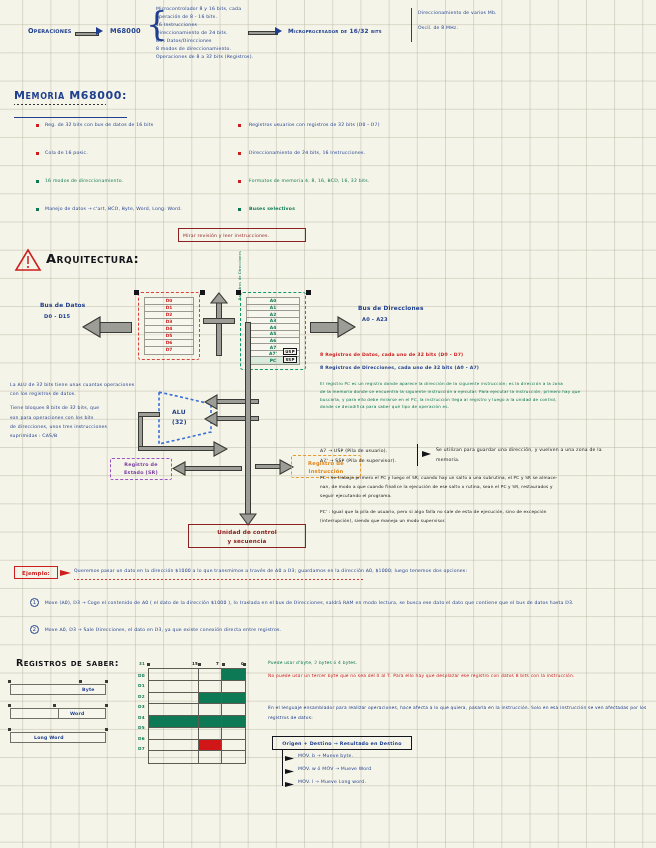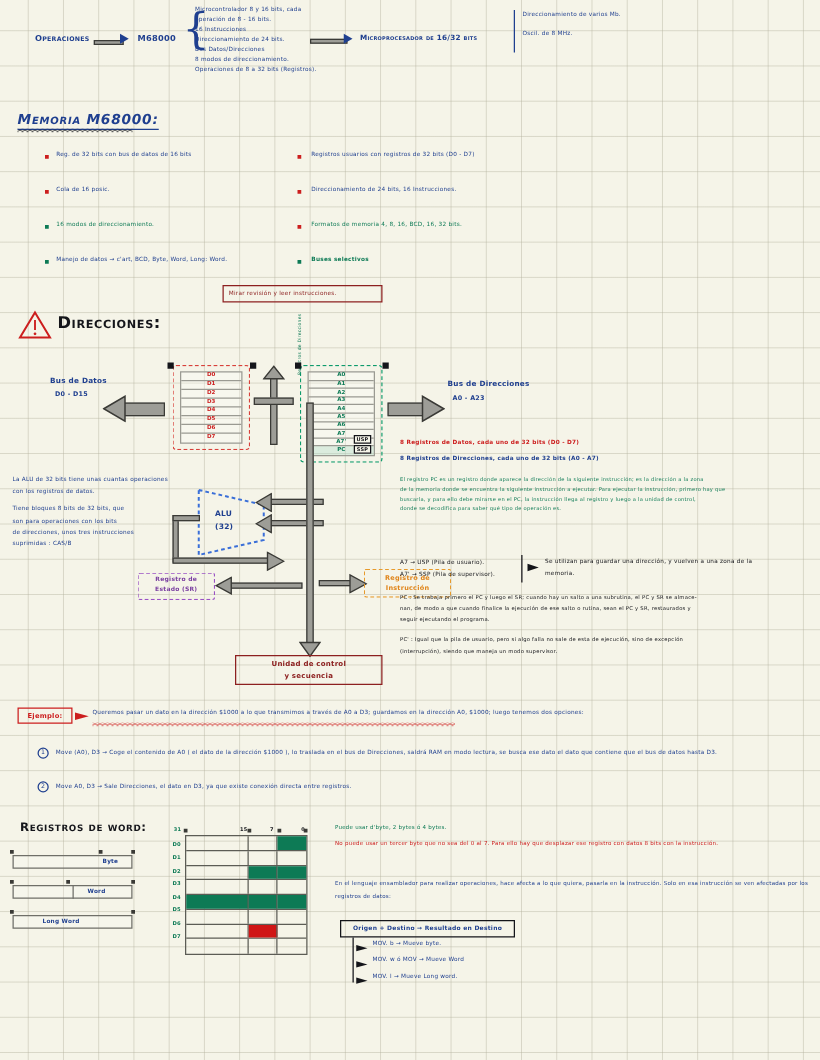--- a/index.html
+++ b/index.html
@@ -26,21 +26,21 @@
   .orange{color:#e08419;}
   .darkred{color:#8d2020;}
   .t5{font-size:4.6px;}
   .t55{font-size:5.1px;}
   .t6{font-size:5.8px;}
   .t7{font-size:6.6px;}
   .bold{font-weight:700;}
   .sc{font-variant:small-caps;}
   
   .h-mem{font-size:11px;font-weight:700;font-variant:small-caps;letter-spacing:.6px;}
-  .uline{border-bottom:1.4px solid #1f3f8f;padding-bottom:0;font-style:italic;}
+  .uline{border-bottom:1.4px solid #1f3f8f;padding-bottom:14px;}
   
   .bul{position:absolute;width:3.4px;height:3.4px;}
   .bul.r{background:#cc1e1e;}
   .bul.g{background:#0d7a55;}
   
   .bx{position:absolute;box-sizing:border-box;}
   .bx-red{border:1.3px solid #cc1e1e;}
   .bx-dred{border:1.1px solid #8d2020;}
   .bx-blk{border:1.5px solid #14151a;}
   .dash-red{border:1.6px dashed #d8403a;}
@@ -134,21 +134,21 @@
 
   <div class="bx bx-dred" style="left:178px;top:228px;width:128px;height:14px;">
     <div class="hw t5 darkred" style="margin:3.6px 0 0 4px;">Mirar revisión y leer instrucciones.</div>
   </div>
 
   <svg class="warn" style="left:14px;top:248px;" width="28" height="24" viewBox="0 0 28 24">
     <polygon points="14,2 26,22 2,22" fill="none" stroke="#cc1e1e" stroke-width="1.6"></polygon>
     <line x1="14" y1="8" x2="14" y2="16" stroke="#cc1e1e" stroke-width="1.5"></line>
     <circle cx="14" cy="19" r="1.1" fill="#cc1e1e"></circle>
   </svg>
-  <div class="a hw dk" style="left:46px;top:251px;font-size:13px;font-weight:700;font-variant:small-caps;letter-spacing:.5px;">Direcciones:</div>
+  <div class="a hw dk" style="left:46px;top:251px;font-size:13px;font-weight:700;font-variant:small-caps;letter-spacing:.5px;">Arquitectura:</div>
 
   <div class="a hw t6 bold" style="left:40px;top:302px;">Bus de Datos</div>
   <div class="a hw t55 bold" style="left:44px;top:313px;">D0 - D15</div>
   <div class="ga" style="left:98px;top:322px;width:32px;height:9px;"></div>
   <svg class="a" style="left:82px;top:316px;" width="20" height="22" viewBox="0 0 20 22">
     <polygon points="1,11 18,1 18,21" fill="#9d9d97" stroke="#3a3a36" stroke-width="1.2"></polygon>
   </svg>
 
   <div class="bx dash-red" style="left:138px;top:292px;width:62px;height:68px;border-radius:3px;"></div>
   <div class="rf" style="left:144px;top:297px;width:50px;height:58px;">
@@ -333,21 +333,21 @@
 
   <div class="a hw t5 blue" style="left:30px;top:598px;width:610px;">
     <span class="circ">1</span>
     <span style="margin-left:4px;">Move (A0), D3 → Coge el contenido de A0 ( el dato de la dirección $1000 ), lo traslada en el bus de Direcciones, saldrá RAM en modo lectura, se busca ese dato el dato que contiene que el bus de datos hasta D3.</span>
   </div>
   <div class="a hw t5 blue" style="left:30px;top:625px;width:610px;">
     <span class="circ">2</span>
     <span style="margin-left:4px;">Move  A0, D3 → Sale Direcciones, el dato en D3, ya que existe conexión directa entre registros.</span>
   </div>
 
-  <div class="a hw dk" style="left:16px;top:657px;font-size:9.4px;font-weight:700;font-variant:small-caps;letter-spacing:.5px;">Registros de word:</div>
+  <div class="a hw dk" style="left:16px;top:657px;font-size:9.4px;font-weight:700;font-variant:small-caps;letter-spacing:.5px;">Registros de saber:</div>
 
   <div class="barb" style="left:10px;top:684px;width:96px;height:11px;"></div>
   <div class="tick" style="left:8px;top:680px;"></div>
   <div class="tick" style="left:79px;top:680px;"></div>
   <div class="tick" style="left:105px;top:680px;"></div>
   <div class="a hw blue bold" style="left:82px;top:687px;font-size:4.6px;">Byte</div>
 
   <div class="barb" style="left:10px;top:708px;width:96px;height:11px;"></div>
   <div class="tick" style="left:8px;top:704px;"></div>
   <div class="tick" style="left:53px;top:704px;"></div>

